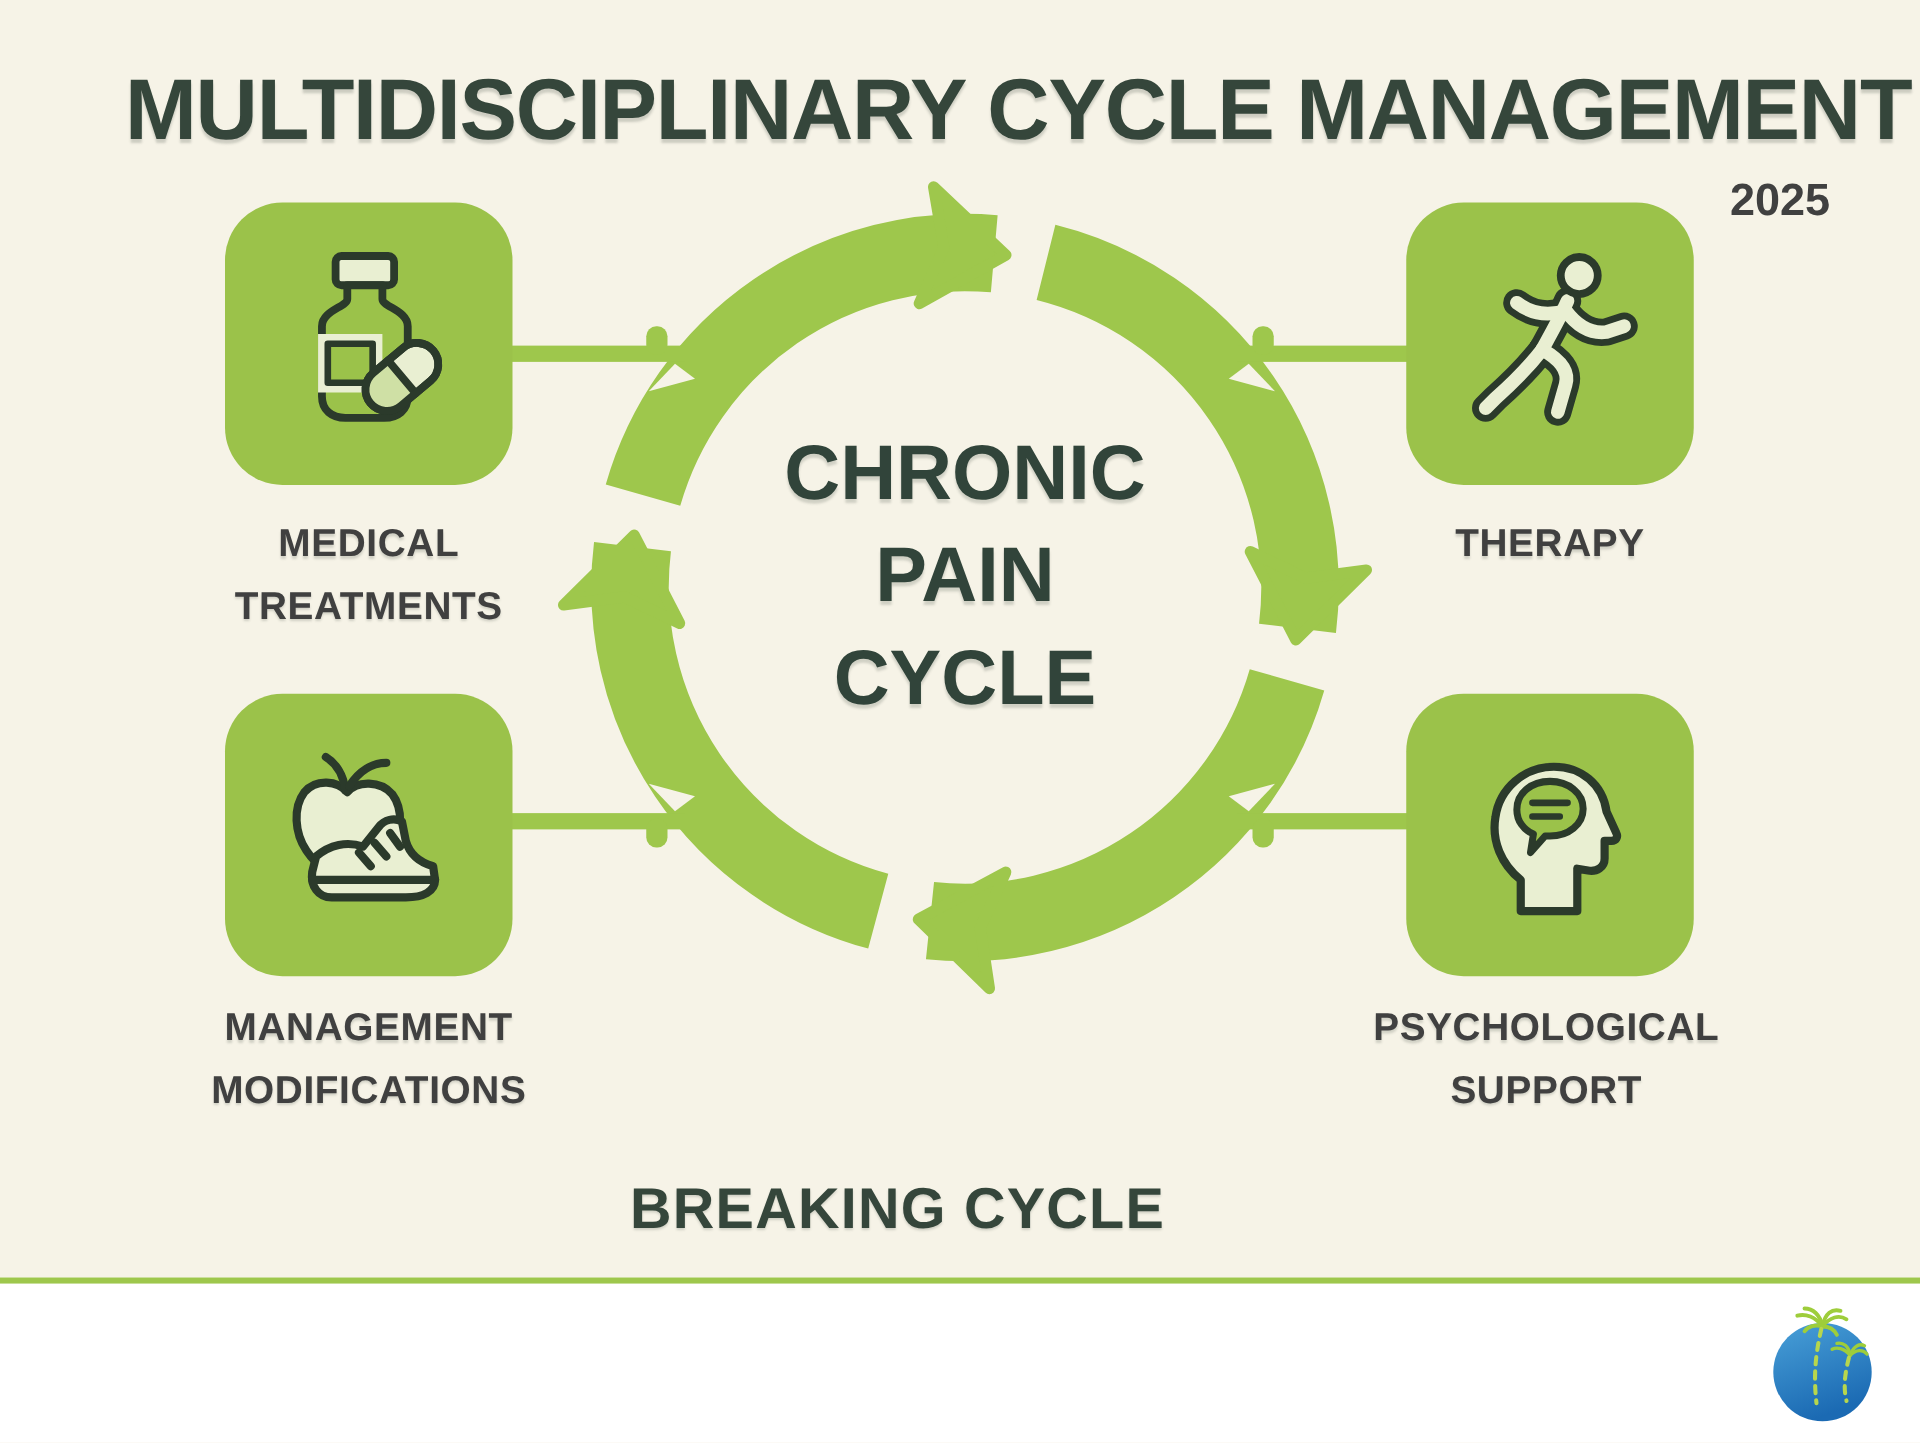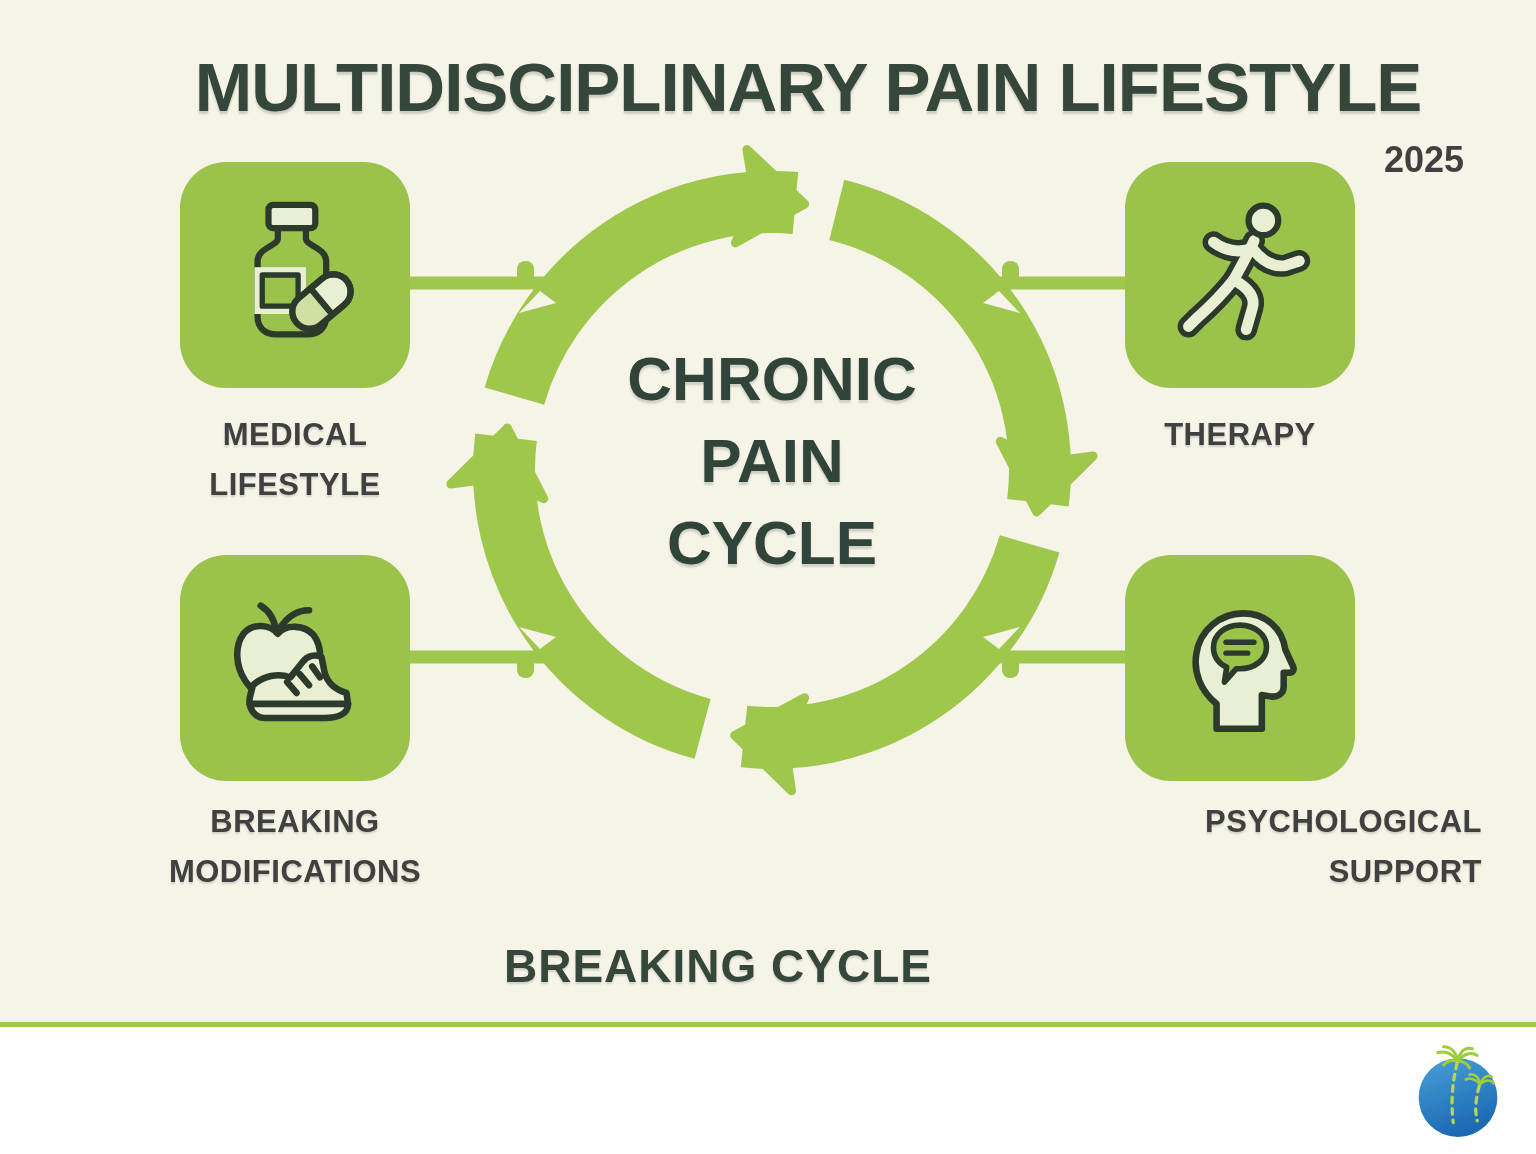--- a/index.html
+++ b/index.html
@@ -23,37 +23,37 @@
   .qbox-tl { left:180px; top:162px; }
   .qbox-tr { left:1125px; top:162px; }
   .qbox-bl { left:180px; top:555px; }
   .qbox-br { left:1125px; top:555px; }
 
   .qlabel { position:absolute; text-align:center; font-weight:bold; font-size:31px; line-height:50px;
             letter-spacing:.5px; color:#404040; text-shadow:0 2px 2px rgba(60,70,60,.2); }
   .ql-tl { left:60px;  width:470px; top:410px; }
   .ql-tr { left:1005px; width:470px; top:410px; }
   .ql-bl { left:50px;  width:490px; top:797px; }
-  .ql-br { left:992px; width:490px; top:797px;text-align:right; }
+  .ql-br { left:992px; width:490px; top:797px; }
 
   .center-label { position:absolute; left:572px; top:338px; width:400px; text-align:center;
                   font-weight:bold; font-size:62px; line-height:82px; color:#31443a;
                   text-shadow:0 3px 2px rgba(60,70,60,.2); }
 
   .caption { position:absolute; left:468px; width:500px; top:916px; text-align:center;
              font-weight:bold; font-size:46px; letter-spacing:1px; color:#35463b;
              text-shadow:0 2px 2px rgba(60,70,60,.2);margin-top:23px; }
   .logo { position:absolute; left:1410px; top:1038px; width:96px; height:104px; }
 </style>
 </head>
 <body>
 
 <div class="poster">
 
-  <div class="title">MULTIDISCIPLINARY PAIN LIFESTYLE</div>
+  <div class="title">MULTIDISCIPLINARY CYCLE MANAGEMENT</div>
   <div class="year">2025</div>
 
   <svg class="cycle-svg" viewBox="0 0 1536 1022">
     <g fill="none" stroke="#9ec74c" stroke-width="62">
       <path d="M836.8 209.9 A268 268 0 0 1 1038.0 502.7"></path>
       <path d="M1029.6 543.9 A268 268 0 0 1 744.0 736.5"></path>
       <path d="M702.6 728.9 A268 268 0 0 1 506.0 437.3"></path>
       <path d="M514.4 396.1 A268 268 0 0 1 795.4 203.0"></path>
     </g>
     <g fill="#9ec74c" stroke="#9ec74c" stroke-width="9" stroke-linejoin="round">
@@ -141,27 +141,27 @@
       <g stroke="#2b3a2b" stroke-linejoin="round" stroke-linecap="round">
         <path d="M35,89 L35,73 C25,65 20,53 22,41 C24,26 37,15 52,15 C66,15 77,24 79,38 L84,49 C85,51 84,53 81.5,53 L78,53 L78,62 C78,66.5 74,69 69.5,68.2 L64,67.3 L64,89 Z" fill="#e9efd2" stroke-width="4.2"></path>
         <path d="M33,37 C33,28.5 40.5,22.5 50,22.5 C59.5,22.5 67,28.5 67,36.5 C67,44.5 59.5,50.5 50,50.5 L47.5,50.5 L40,59 L41.5,49.5 C36.5,47.5 33,42.8 33,37 Z" fill="#9bc24a" stroke-width="3.6"></path>
         <path d="M41,33.5 L59,33.5 M41,40.5 L55,40.5" fill="none" stroke-width="3.4"></path>
       </g>
     </svg>
   </div>
 
   <div class="qlabel ql-tl">
     <div>MEDICAL</div>
-    <div>LIFESTYLE</div>
+    <div>TREATMENTS</div>
   </div>
   <div class="qlabel ql-tr">
     <div>THERAPY</div>
   </div>
   <div class="qlabel ql-bl">
-    <div>BREAKING</div>
+    <div>MANAGEMENT</div>
     <div>MODIFICATIONS</div>
   </div>
   <div class="qlabel ql-br">
     <div>PSYCHOLOGICAL</div>
     <div>SUPPORT</div>
   </div>
 
   <div class="caption">BREAKING CYCLE</div>
 </div>
 

